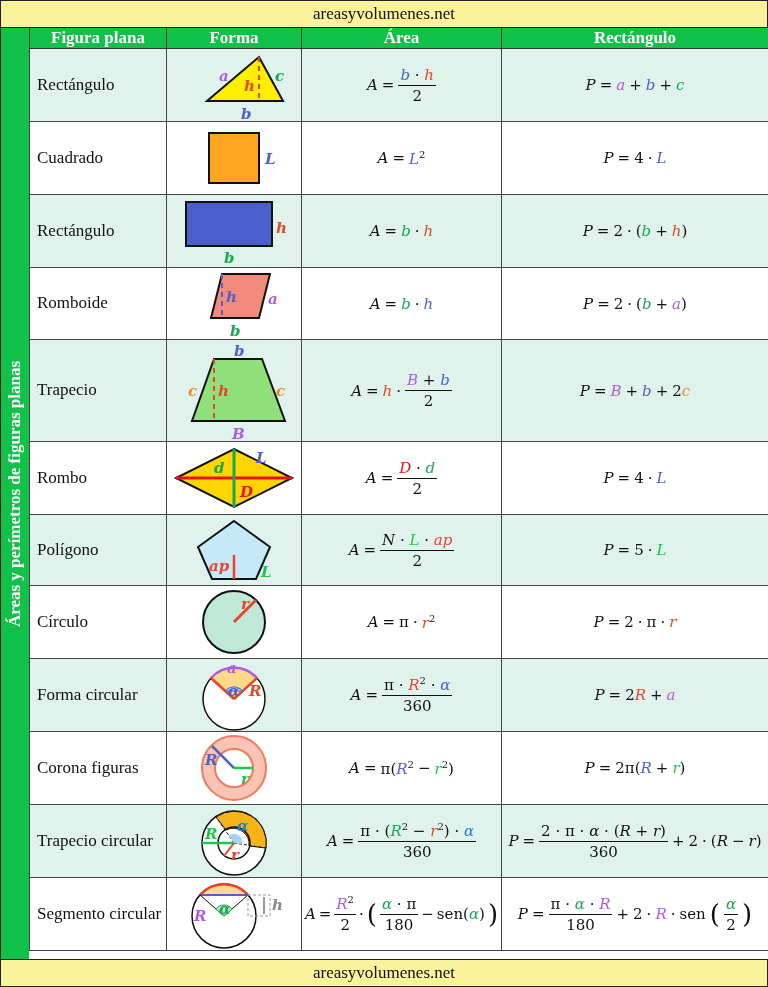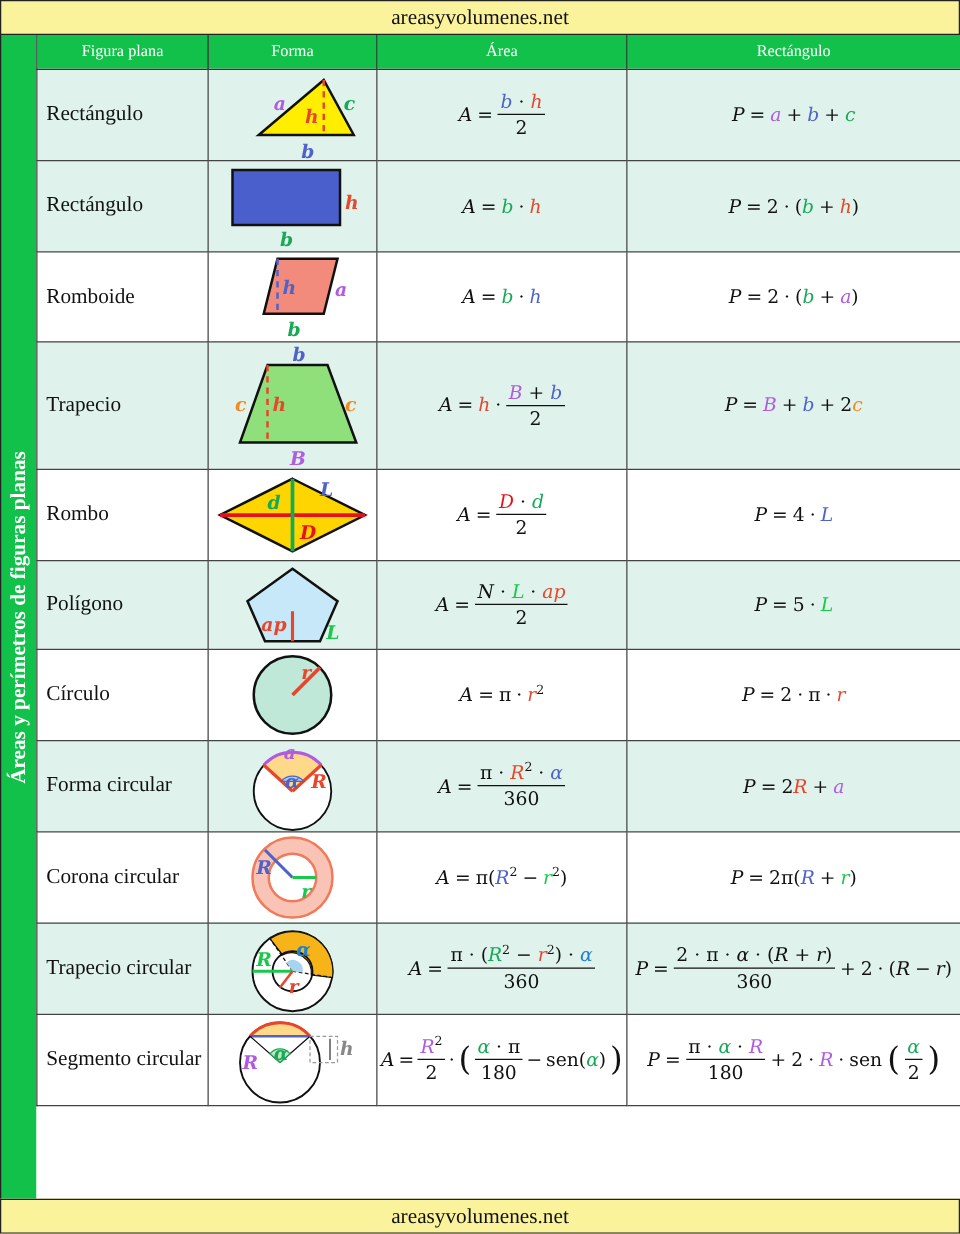--- a/index.html
+++ b/index.html
@@ -3,21 +3,21 @@
 <meta charset="utf-8">
 <style>
   * { box-sizing: border-box; margin: 0; padding: 0; }
   body { width: 768px; height: 987px; background: #fff; font-family: "DejaVu Serif", serif; position: relative; overflow: hidden; }
   .banner { position: absolute; left: 0; width: 768px; height: 28px; background: #fbf39b; border: 1.5px solid #222; display: flex; align-items: center; justify-content: center; font-family: "Liberation Serif", serif; font-size: 17px; color: #111; }
   .banner.top { top: 0; }
   .banner.bottom { top: 959px; }
   .side { position: absolute; left: 0; top: 28px; width: 29px; height: 931px; background: #12c14a; border-left: 1.5px solid #222; display: flex; align-items: center; justify-content: center; }
   .side span { display: block; transform: rotate(-90deg); white-space: nowrap; color: #fff; font-family: "Liberation Serif", serif; font-weight: bold; font-size: 17px; }
   table { position: absolute; left: 29px; top: 28px; width: 739px; border-collapse: collapse; table-layout: fixed; }
-  th { background: #12c14a; color: #fff; font-family: "Liberation Serif", serif; font-weight: normal; font-size: 13px; height: 27px; border: 1px solid #333; border-top: none; }
+  th { background: #12c14a; color: #fff; font-family: "Liberation Serif", serif; font-weight: bold; font-size: 17px; height: 16px; border: 1px solid #333; border-top: none; }
   td { border: 1px solid #444; text-align: center; vertical-align: middle; font-size: 15px; color: #111; }
   tr.alt td { background: #dff2ec; }
   td.name { text-align: left; padding-left: 7px; font-family: "Liberation Serif", serif; font-size: 17px; line-height: 1.2; }
   .math { font-family: "DejaVu Serif", serif; font-size: 15px; display: inline-flex; align-items: center; gap: 4px; white-space: nowrap; }
   .math i { font-style: italic; }
   .frac { display: inline-flex; flex-direction: column; align-items: center; vertical-align: middle; }
   .frac .num { border-bottom: 1.3px solid #111; padding: 0 2px 1px; }
   .frac .den { padding-top: 1px; }
   .paren { font-size: 26px; font-weight: 200; line-height: 1; }
   sup { font-size: 10px; }
@@ -78,20 +78,45 @@
             <span>=</span>
             <i style="color:#b05ce0">a</i>
             <span>+</span>
             <i style="color:#4f62c9">b</i>
             <span>+</span>
             <i style="color:#18a957">c</i>
           </span>
       </td>
     </tr>
 
+    <tr style="height:73px">
+      <td class="name">Cuadrado</td>
+      <td>
+        <svg width="110" height="60">
+          <rect x="30" y="5" width="50" height="50" fill="#ffa51f" stroke="#111" stroke-width="2"></rect>
+          <text x="86" y="36" fill="#4f62c9">L</text>
+        </svg>
+      </td>
+      <td>
+        <span class="math">
+            <i>A</i>
+            <span>=</span>
+            <span><i style="color:#4f62c9">L</i><sup>2</sup></span>
+          </span>
+      </td>
+      <td>
+        <span class="math">
+            <i>P</i>
+            <span>=</span>
+            <span>4</span>
+            <span>·</span>
+            <i style="color:#4f62c9">L</i>
+          </span>
+      </td>
+    </tr>
 
     <tr class="alt" style="height:73px">
       <td class="name">Rectángulo</td>
       <td>
         <svg width="120" height="70">
           <rect x="12" y="6" width="86" height="44" fill="#4a5fcb" stroke="#111" stroke-width="2"></rect>
           <text x="102" y="37" fill="#e8462b">h</text>
           <text x="50" y="67" fill="#18a957">b</text>
         </svg>
       </td>
@@ -312,21 +337,21 @@
             <i>P</i>
             <span>=</span>
             <span><span>2</span><i style="color:#e8462b">R</i></span>
             <span>+</span>
             <i style="color:#b05ce0">a</i>
           </span>
       </td>
     </tr>
 
     <tr style="height:73px">
-      <td class="name">Corona circular</td>
+      <td class="name">Corona figuras</td>
       <td>
         <svg width="110" height="70">
           <circle cx="55" cy="35" r="32" fill="#f9c4b5" stroke="#f07a5a" stroke-width="2"></circle>
           <circle cx="55" cy="35" r="19" fill="#fff" stroke="#f07a5a" stroke-width="2"></circle>
           <line x1="55" y1="35" x2="33" y2="13" stroke="#4f62c9" stroke-width="2.5"></line>
           <line x1="55" y1="35" x2="74" y2="35" stroke="#18c94a" stroke-width="2.5"></line>
           <text x="26" y="32" fill="#4f62c9" font-size="13">R</text>
           <text x="62" y="51" fill="#18c94a" font-size="13">r</text>
         </svg>
       </td>

